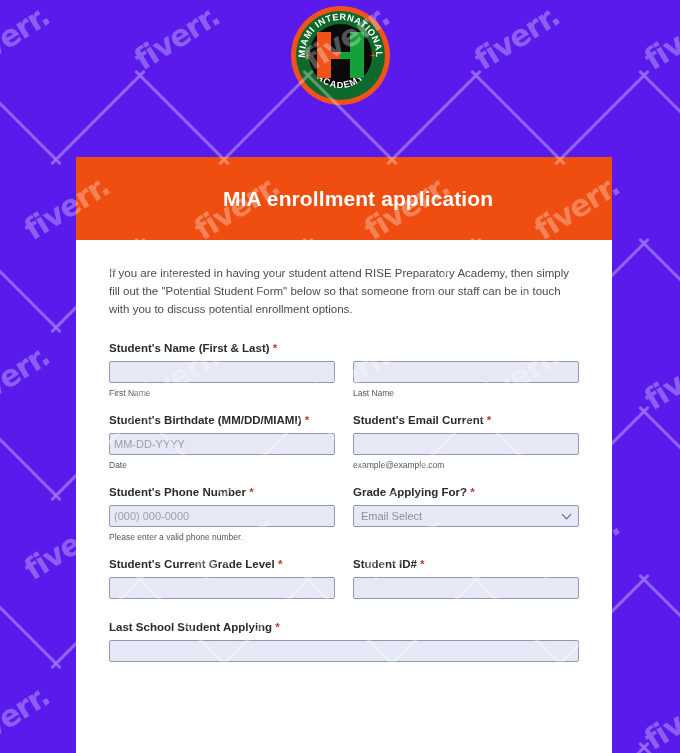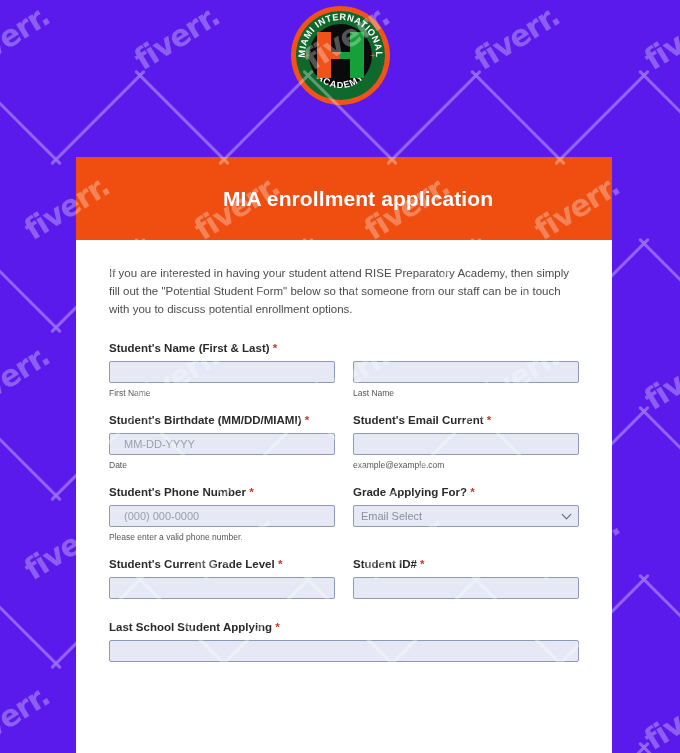--- a/index.html
+++ b/index.html
@@ -161,21 +161,21 @@
     display: block;
     width: 100%;
     box-sizing: border-box;
     height: 22px;
     background: #e6e9f5;
     border: 1px solid #8e9ab5;
     border-radius: 2px;
     font-family: "Liberation Sans", sans-serif;
     font-size: 11px;
     color: #333;
-    padding: 0 14px;
+    padding: 0 4px;
     outline: none;
   }
   .inp::placeholder { color: #9aa0ad; }
   .sublabel {
     font-size: 8.5px;
     color: #555;
     margin-top: 5px;
     display: block;
   }
   .selwrap { position: relative; }

